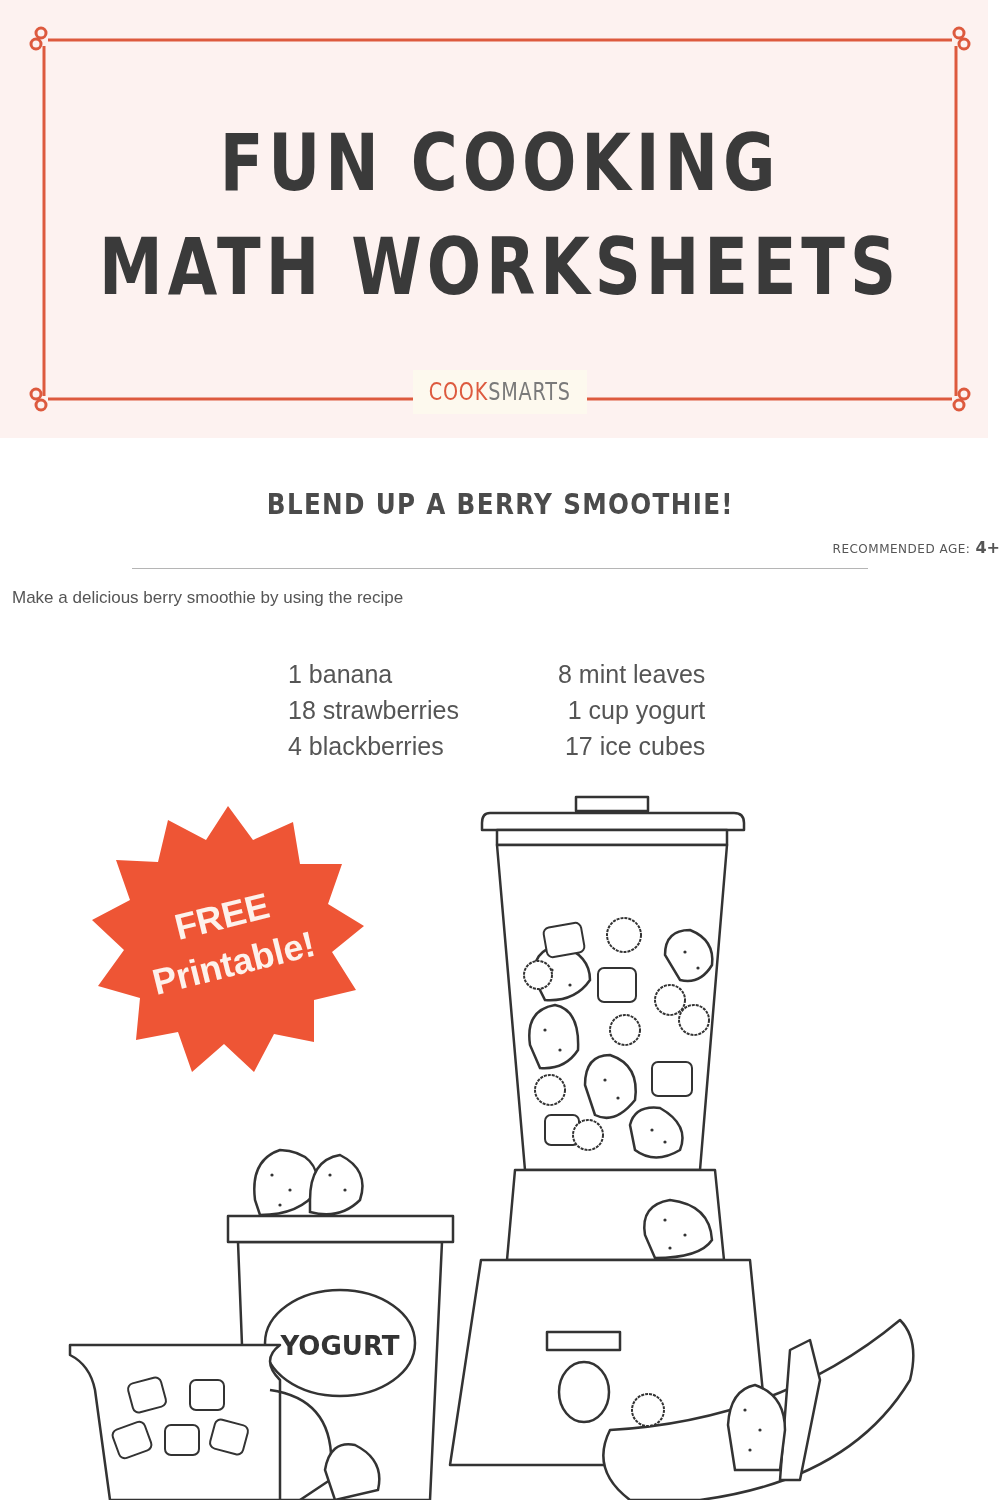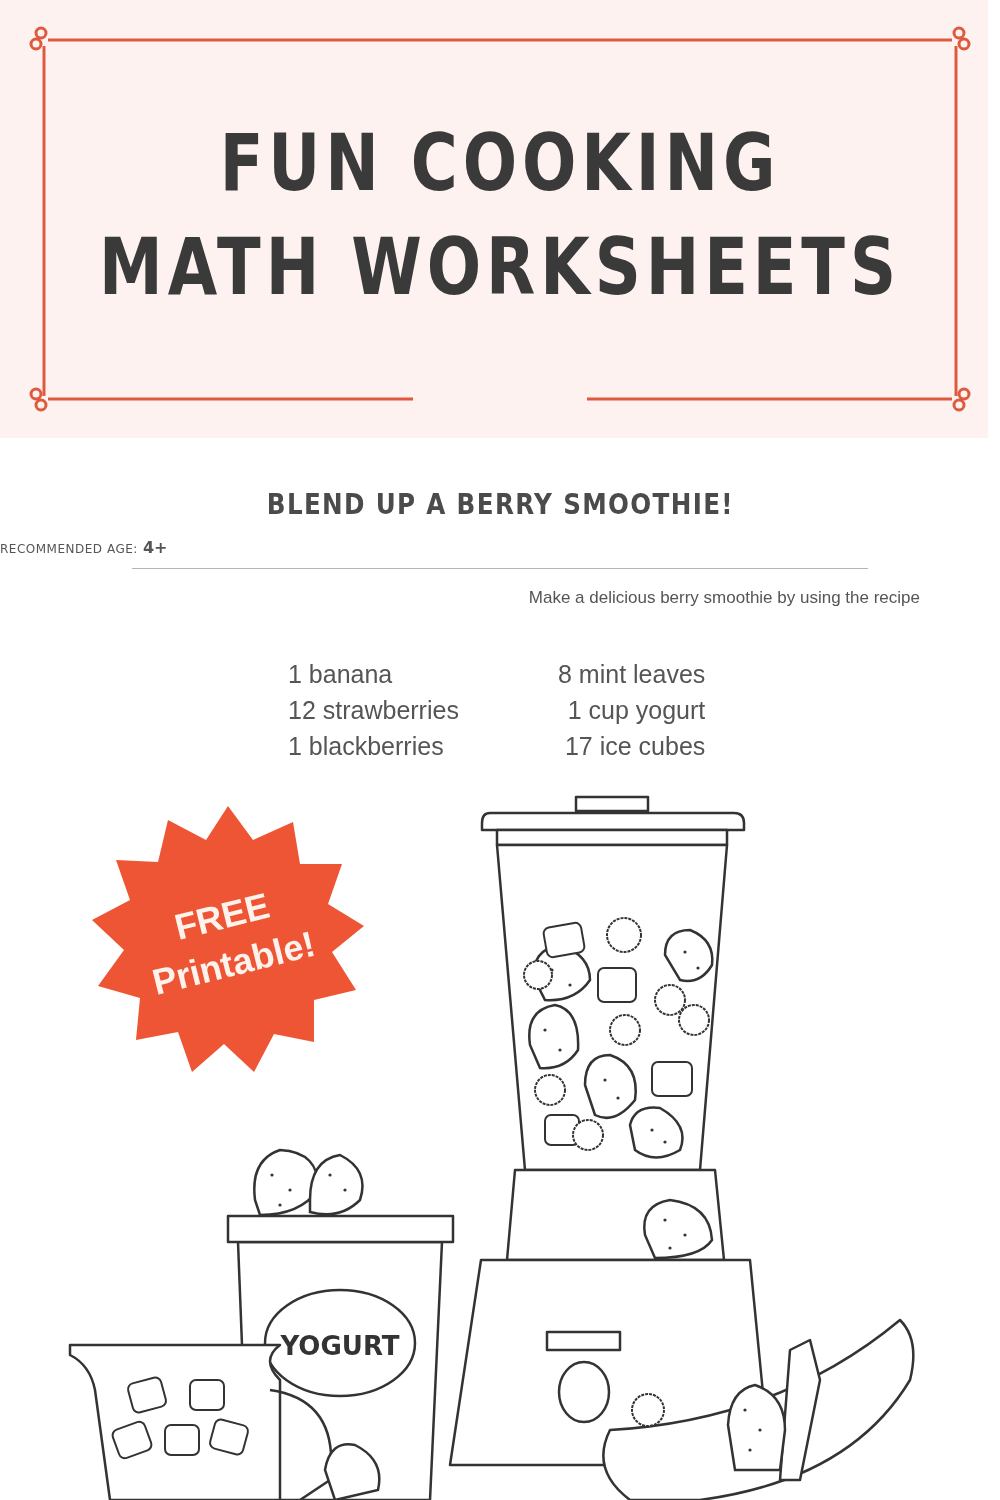--- a/index.html
+++ b/index.html
@@ -8,25 +8,25 @@
   .frame-svg { position:absolute; left:0; top:0; }
   .title { position:absolute; left:0; width:1000px; text-align:center; font-family:"DejaVu Sans", sans-serif; font-weight:bold; color:#3a3a3a; letter-spacing:6px; transform:scaleX(0.82); transform-origin:center; }
   .title.l1 { top:118px; font-size:78px; }
   .title.l2 { top:222px; font-size:78px; }
   .logo { position:absolute; left:413px; top:370px; width:174px; height:44px; background:#fdf9ee; display:flex; align-items:center; justify-content:center; font-family:"DejaVu Sans", sans-serif; font-size:24px; letter-spacing:1px; }
   .logo span { display:inline-block; transform:scaleX(0.8); }
   .logo .cook { color:#dd5a3e; }
   .logo .smarts { color:#7a7a7a; }
   .ws-title { position:absolute; left:0; top:488px; width:1000px; text-align:center; font-family:"DejaVu Sans", sans-serif; font-weight:bold; font-size:28px; color:#4b4b4b; letter-spacing:1.5px; }
   .ws-title span { display:inline-block; transform:scaleX(0.88); }
-  .age { position:absolute; left:0; top:538px; width:1000px; text-align:left; color:#555; font-family:"DejaVu Sans", sans-serif; }
+  .age { position:absolute; left:0; top:538px; width:1000px; text-align:right; color:#555; font-family:"DejaVu Sans", sans-serif; }
   .age .lbl { font-size:12px; letter-spacing:0.5px; }
   .age .val { font-size:16px; font-weight:bold; }
   .divider { position:absolute; left:132px; top:568px; width:736px; height:1px; background:#b5b5b5; }
-  .intro { position:absolute; left:4px; top:586px; width:916px; text-align:right; font-size:17px; line-height:23px; color:#555; }
+  .intro { position:absolute; left:12px; top:586px; width:916px; text-align:left; font-size:17px; line-height:23px; color:#555; }
   .recipe { position:absolute; top:656px; font-size:25px; line-height:36px; color:#555; }
   .recipe.c1 { left:288px; }
   .recipe.c2 { left:558px;text-align:right; }
   .badge { position:absolute; left:88px; top:800px; width:280px; height:280px; }
   .badge-text { position:absolute; left:88px; top:800px; width:280px; height:280px; display:flex; flex-direction:column; align-items:center; justify-content:center; color:#fdf2ec; font-weight:bold; font-size:36px; line-height:48px; transform:rotate(-14deg); }
   .art { position:absolute; left:0; top:780px; }
 </style>
 </head>
 <body>
 
@@ -43,35 +43,38 @@
       <circle cx="959" cy="33" r="5"></circle>
         <circle cx="964" cy="44" r="5"></circle>
       <circle cx="36" cy="394" r="5"></circle>
         <circle cx="41" cy="405" r="5"></circle>
       <circle cx="964" cy="394" r="5"></circle>
         <circle cx="959" cy="405" r="5"></circle>
     </g>
   </svg>
   <div class="title l1">FUN COOKING</div>
   <div class="title l2">MATH WORKSHEETS</div>
+  <div class="logo">
+    <span><b class="cook" style="font-weight:normal">COOK</b><b class="smarts" style="font-weight:normal">SMARTS</b></span>
+  </div>
 </div>
 
 <div class="ws-title"><span>BLEND UP A BERRY SMOOTHIE!</span></div>
 <div class="age">
   <span class="lbl">RECOMMENDED AGE:</span>
   <span class="val">4+</span>
 </div>
 <div class="divider"></div>
 <div class="intro">
   <div>Make a delicious berry smoothie by using the recipe</div>
 </div>
 <div class="recipe c1">
   <div>1 banana</div>
-  <div>12 strawberries</div>
-  <div>1 blackberries</div>
+  <div>18 strawberries</div>
+  <div>4 blackberries</div>
 </div>
 <div class="recipe c2">
   <div>8 mint leaves</div>
   <div>1 cup yogurt</div>
   <div>17 ice cubes</div>
 </div>
 
 <svg class="art" width="1000" height="720">
   <g fill="#fff" stroke="#333" stroke-width="2.5" stroke-linejoin="round">
 

